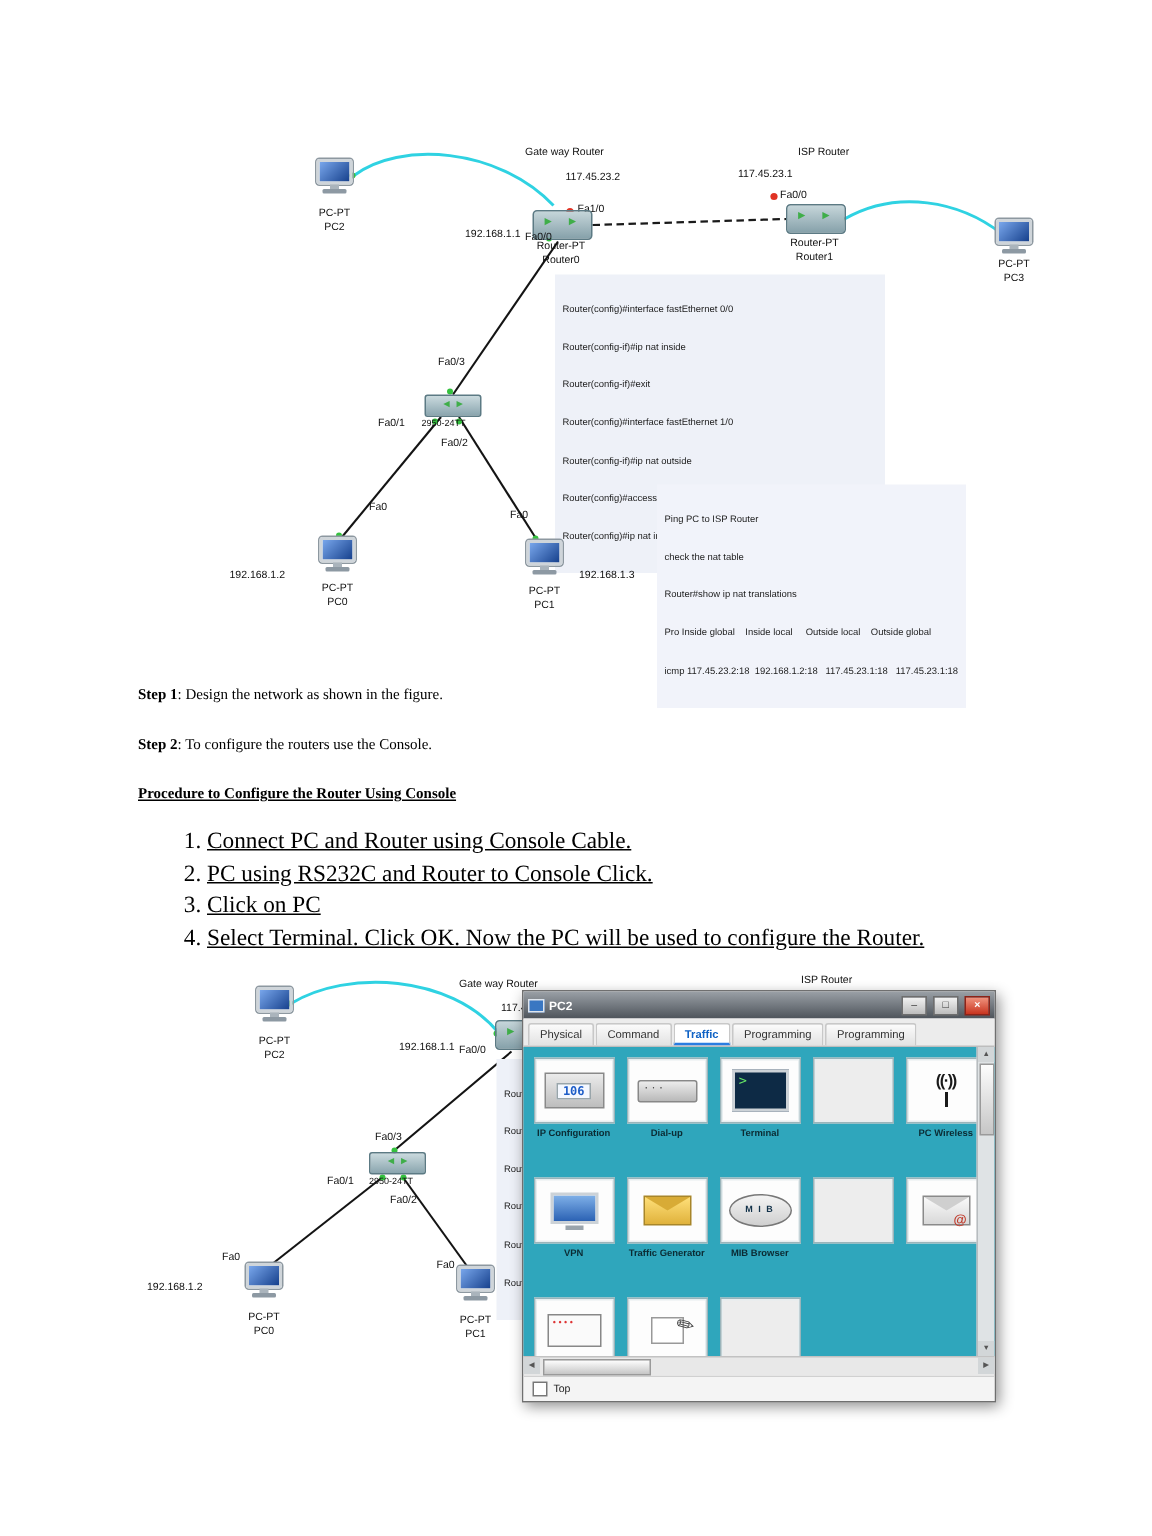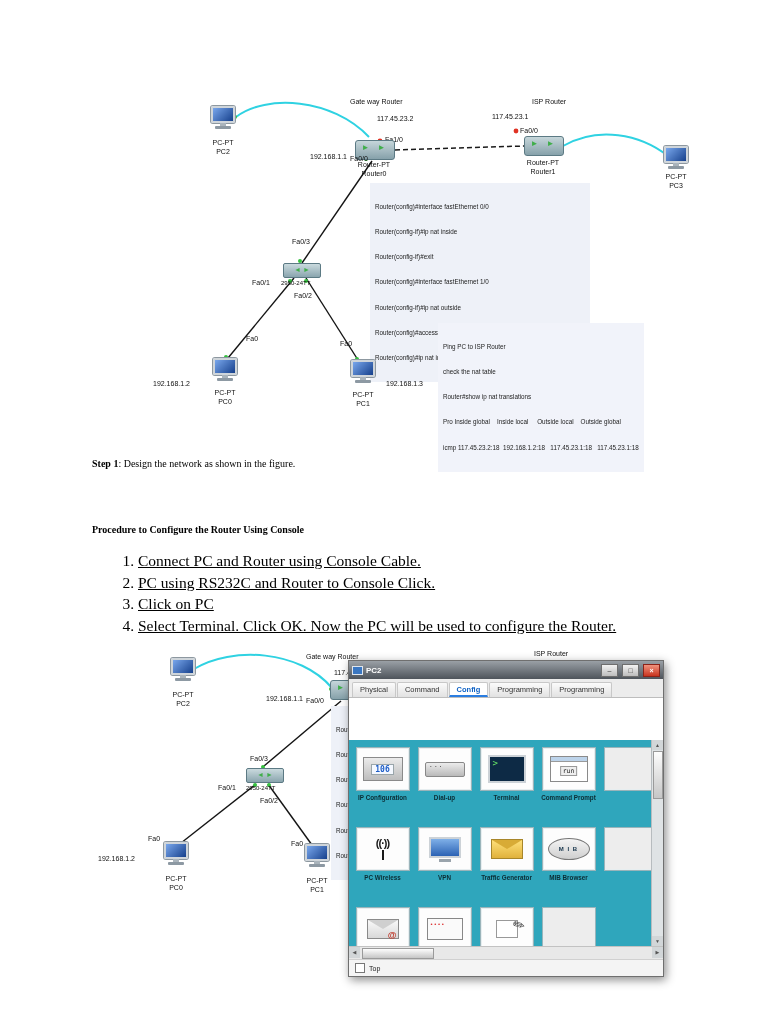--- a/index.html
+++ b/index.html
@@ -27,21 +27,21 @@
   .router-icon .arrows::before{content:"► ►";}
   .switch-icon{position:relative;width:36px;height:13px;border-radius:2px;border:1px solid #5c7a84;
                background:linear-gradient(#cadade,#8aa5ae);}
   .switch-icon::after{content:"◄ ►";position:absolute;left:0;right:0;top:0;text-align:center;
                font-size:7px;line-height:11px;color:#3fae49;font-weight:bold;}
   .cfg{position:absolute;z-index:2;background:#eef1f8;padding:3px 5px;font-size:6.3px;line-height:8.4px;
        color:#1c1c1c;white-space:pre;font-family:"Liberation Sans",sans-serif;}
   
   .step{position:absolute;left:92px;z-index:2;font-family:"Liberation Serif",serif;font-size:10px;color:#000;}
   .step .b{font-weight:bold;}
-  .heading{font-weight:bold;}
+  .heading{font-weight:bold;text-decoration:underline;}
   ol.steps{position:absolute;left:92px;top:552px;z-index:2;margin:0;padding-left:46px;
            font-family:"Liberation Serif",serif;font-size:15.5px;color:#000;}
   ol.steps li{margin-bottom:3.5px;text-decoration:underline;}
   
   .win{position:absolute;left:348px;top:660px;width:314px;z-index:5;background:#fff;border:1px solid #6f6f6f;
        box-shadow:2px 3px 9px rgba(0,0,0,.45);}
   .win-titlebar{height:18px;background:linear-gradient(#9aa0a6,#4e545b);display:flex;align-items:center;
        padding:0 3px;gap:3px;}
   .win-ico{width:9px;height:7px;background:#3a77c2;border:1px solid #dfe6ee;}
   .win-title{flex:1;color:#fff;font-size:8px;font-weight:bold;}
@@ -49,21 +49,21 @@
       justify-content:center;font-size:7px;line-height:7px;color:#333;background:linear-gradient(#f2f2f2,#bdbdbd);}
   .wb-min::before{content:"–";}
   .wb-max::before{content:"□";}
   .wb-close{background:linear-gradient(#f0937e,#c8341f);border-color:#8c2318;color:#fff;}
   .wb-close::before{content:"×";font-weight:bold;}
   .win-tabs{height:18px;background:#ececec;border-bottom:1px solid #bdbdbd;display:flex;align-items:flex-end;
        padding-left:3px;gap:1px;}
   .tab{font-size:7.5px;padding:2px 7px 3px;color:#333;border:1px solid #c8c8c8;border-bottom:none;
        border-radius:2px 2px 0 0;background:linear-gradient(#fbfbfb,#e2e2e2);}
   .tab.active{color:#0f62c5;font-weight:bold;background:#fff;border-bottom:2px solid #2a7de1;padding-bottom:1px;}
-  .win-desktop{position:relative;height:206px;background:#2fa6bc;overflow:hidden;margin-top:42px;}
+  .win-desktop{position:relative;height:206px;background:#2fa6bc;overflow:hidden;}
   .dgrid{position:absolute;left:3px;top:2px;width:312px;display:grid;grid-template-columns:repeat(5,61px);
        grid-auto-rows:80px;column-gap:1px;}
   .dcell{display:flex;flex-direction:column;align-items:center;padding-top:5px;}
   .dico{width:52px;height:42px;background:#fdfdfd;border:1px solid #9ab4ba;box-shadow:inset 0 0 0 1px #e7eef0;
        display:flex;align-items:center;justify-content:center;position:relative;flex-direction:column;}
   .dlabel{margin-top:3px;width:58px;text-align:center;font-size:6.3px;line-height:7.5px;font-weight:bold;color:#0b2b33;}
   .ipbox{width:38px;height:22px;border:1px solid #8a8a8a;background:linear-gradient(#ebebeb,#bdbdbd);
        display:flex;align-items:center;justify-content:center;}
   .lcd{background:#f4f8ff;border:1px solid #99a5aa;color:#1d5dc8;font-size:8px;font-weight:bold;padding:0 3px;
        font-family:"DejaVu Sans Mono",monospace;}
@@ -244,20 +244,23 @@
     <div>Ping PC to ISP Router</div>
     <div>check the nat table</div>
     <div>Router#show ip nat translations</div>
     <div>Pro Inside global    Inside local     Outside local    Outside global</div>
     <div>icmp 117.45.23.2:18  192.168.1.2:18   117.45.23.1:18   117.45.23.1:18</div>
   </div>
 
   <div class="step" style="top:458px">
     <span class="b">Step 1</span><span>: Design the network as shown in the figure.</span>
   </div>
+  <div class="step" style="top:491px">
+    <span class="b">Step 2</span><span>: To configure the routers use the Console.</span>
+  </div>
   <div class="step heading" style="top:524px">Procedure to Configure the Router Using Console</div>
   <ol class="steps">
     <li>Connect PC and Router using Console Cable.</li>
     <li>PC using RS232C and Router to Console Click.</li>
     <li>Click on PC</li>
     <li>Select Terminal.  Click OK. Now the PC will be used to configure the Router.</li>
   </ol>
 
   <div class="node" style="left:170px;top:658px">
     <div class="pc-icon">
@@ -326,21 +329,21 @@
     <div class="win-titlebar">
       <span class="win-ico"></span>
       <span class="win-title">PC2</span>
       <span class="wb wb-min"></span>
       <span class="wb wb-max"></span>
       <span class="wb wb-close"></span>
     </div>
     <div class="win-tabs">
       <span class="tab">Physical</span>
       <span class="tab">Command</span>
-      <span class="tab active">Config</span>
+      <span class="tab active">Traffic</span>
       <span class="tab">Programming</span>
       <span class="tab">Programming</span>
     </div>
     <div class="win-desktop">
       <div class="dgrid">
         <div class="dcell">
           <div class="dico">
               <div class="ipbox">
                 <span class="lcd">106</span>
               </div>
@@ -353,29 +356,20 @@
             </div>
           <div class="dlabel">Dial-up</div>
         </div>
         <div class="dcell">
           <div class="dico">
               <div class="scr">
                 <span class="prompt">&gt;</span>
               </div>
             </div>
           <div class="dlabel">Terminal</div>
-        </div>
-        <div class="dcell">
-          <div class="dico">
-              <div class="cmdwin">
-                <div class="cmdbar"></div>
-                <span class="runbtn">run</span>
-              </div>
-            </div>
-          <div class="dlabel">Command Prompt</div>
         </div>
         <div class="dcell">
           <div class="dico ico-generic"></div>
           <div class="dlabel"></div>
         </div>
 
         <div class="dcell">
           <div class="dico">
               <span class="ant"></span>
               <div class="antstem"></div>

